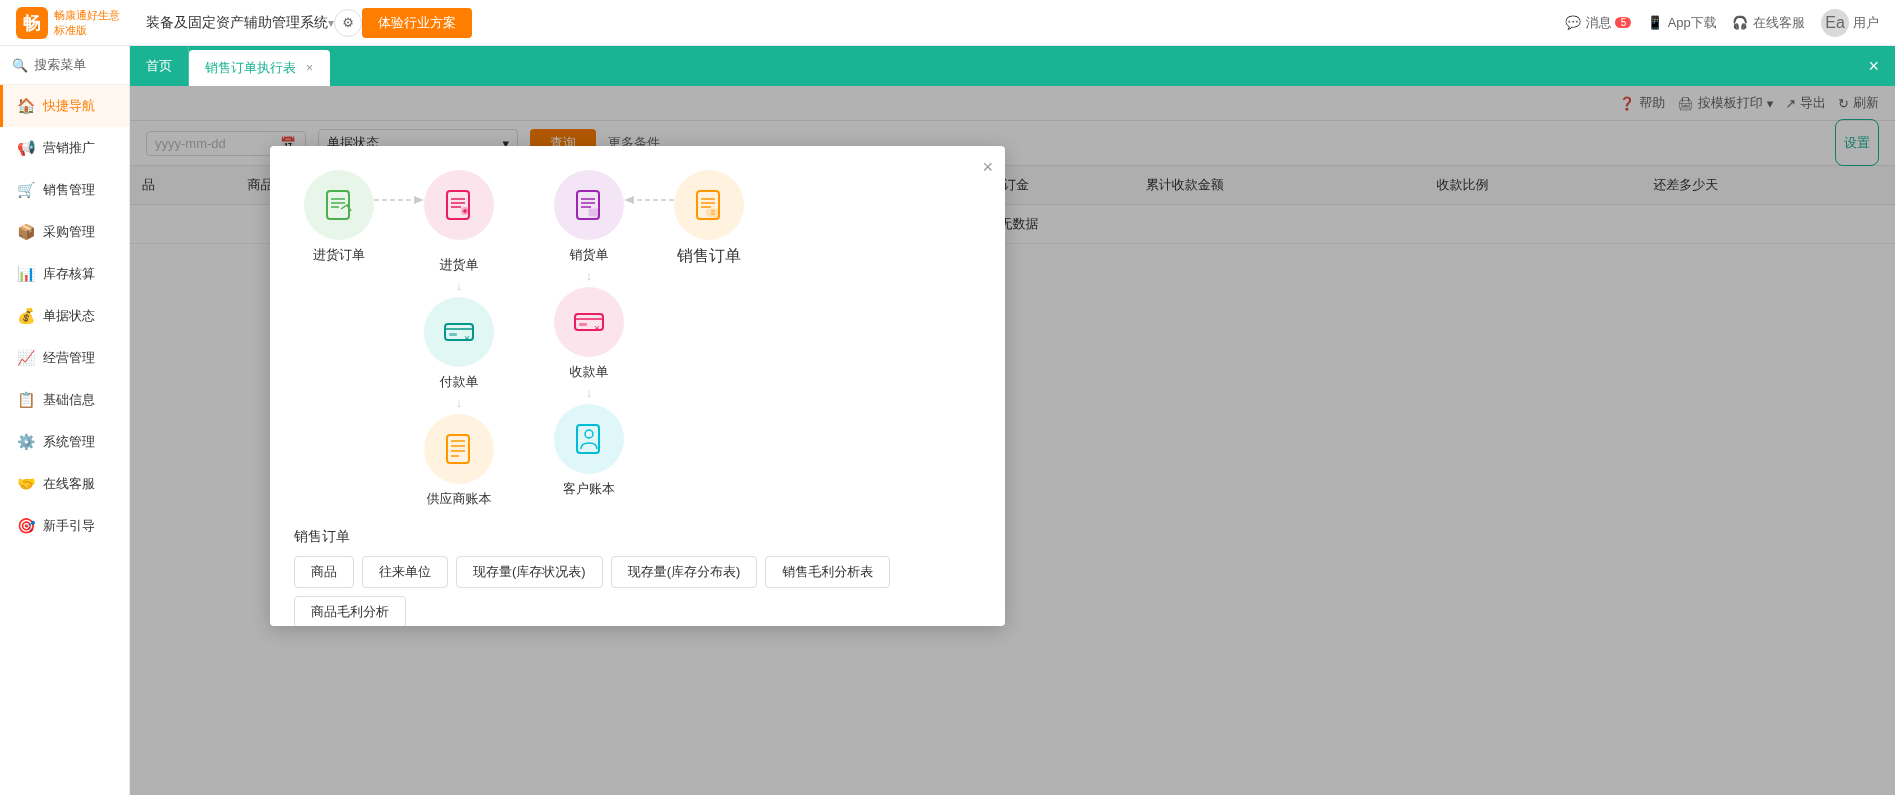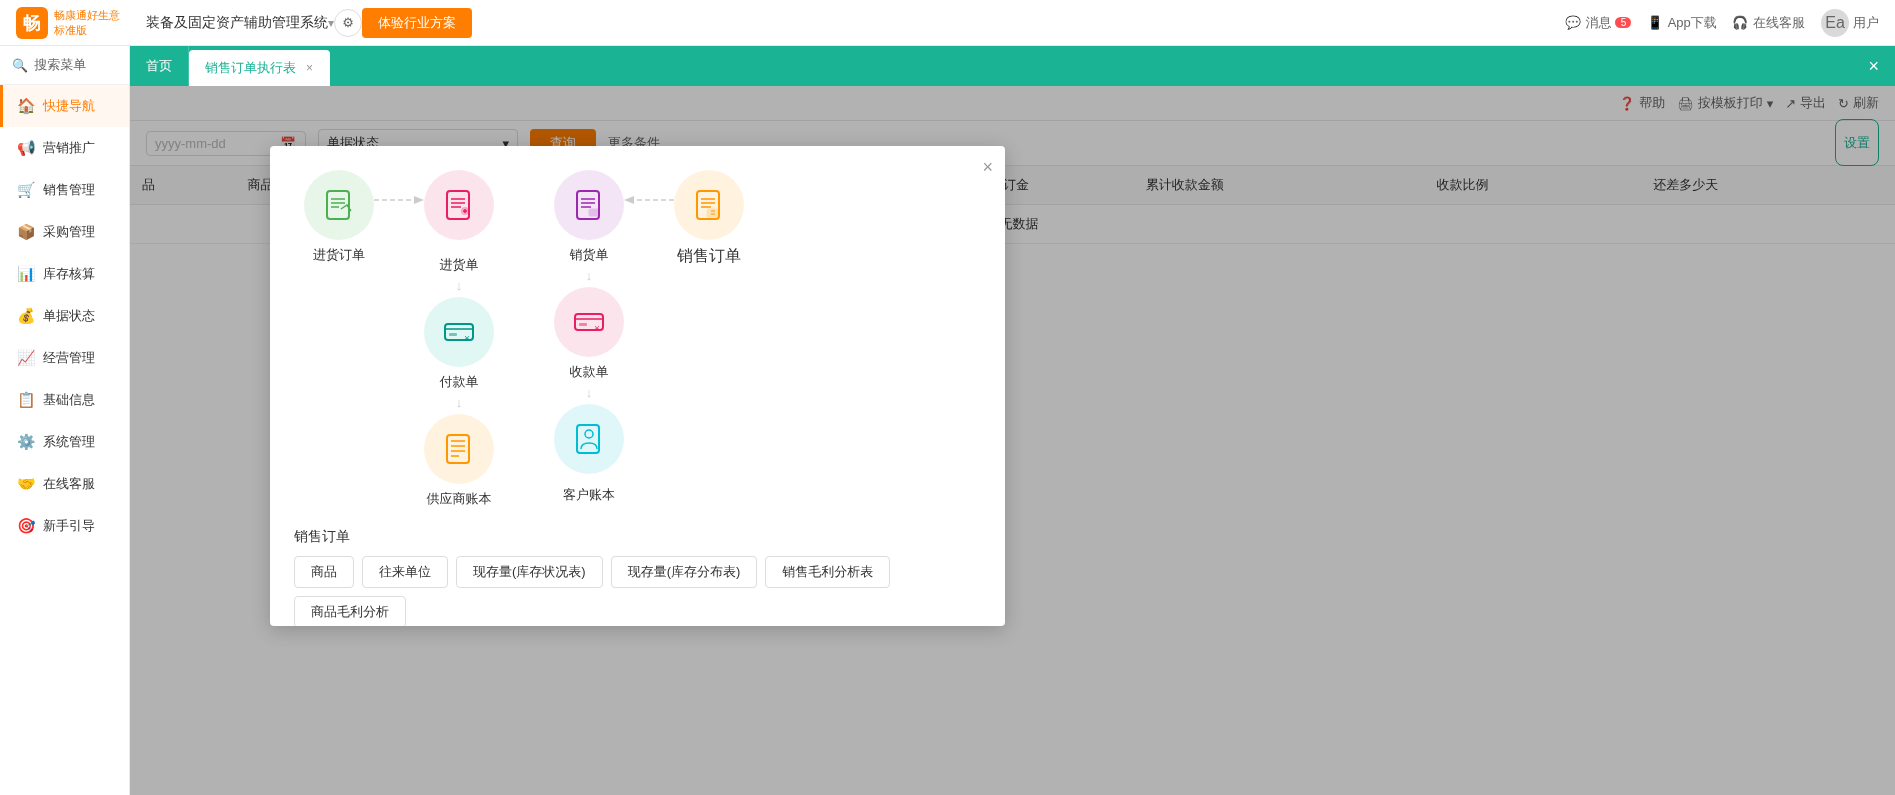--- a/index.html
+++ b/index.html
@@ -339,21 +339,21 @@
                     <svg width="36" height="36" viewBox="0 0 36 36">
                         <rect x="4" y="10" width="28" height="16" rx="3" fill="none" stroke="#e91e63" stroke-width="2"></rect>
                         <line x1="4" y1="15" x2="32" y2="15" stroke="#e91e63" stroke-width="1.5"></line>
                         <rect x="8" y="19" width="8" height="3" rx="1" fill="#e91e63" opacity="0.5"></rect>
                         <text x="26" y="27" font-size="8" fill="#e91e63" text-anchor="middle">¥</text>
                       </svg>
                   </div>
                   <span style="font-size:13px;color:#333;">收款单</span>
                 </div>
                 <div style="color:#ccc;margin:4px 0;">↓</div>
-                <div style="display:flex;flex-direction:column;align-items:center;gap:12px;">
+                <div style="display:flex;flex-direction:column;align-items:center;gap:6px;">
                   <div style="width:70px;height:70px;border-radius:50%;background:#e0f7fa;display:flex;align-items:center;justify-content:center;">
                     <svg width="36" height="36" viewBox="0 0 36 36">
                         <rect x="6" y="4" width="22" height="28" rx="3" fill="none" stroke="#00bcd4" stroke-width="2"></rect>
                         <circle cx="18" cy="13" r="4" fill="none" stroke="#00bcd4" stroke-width="1.5"></circle>
                         <path d="M10 28 Q10 22 18 22 Q26 22 26 28" fill="none" stroke="#00bcd4" stroke-width="1.5"></path>
                       </svg>
                   </div>
                   <span style="font-size:13px;color:#333;">客户账本</span>
                 </div>
               </div>

